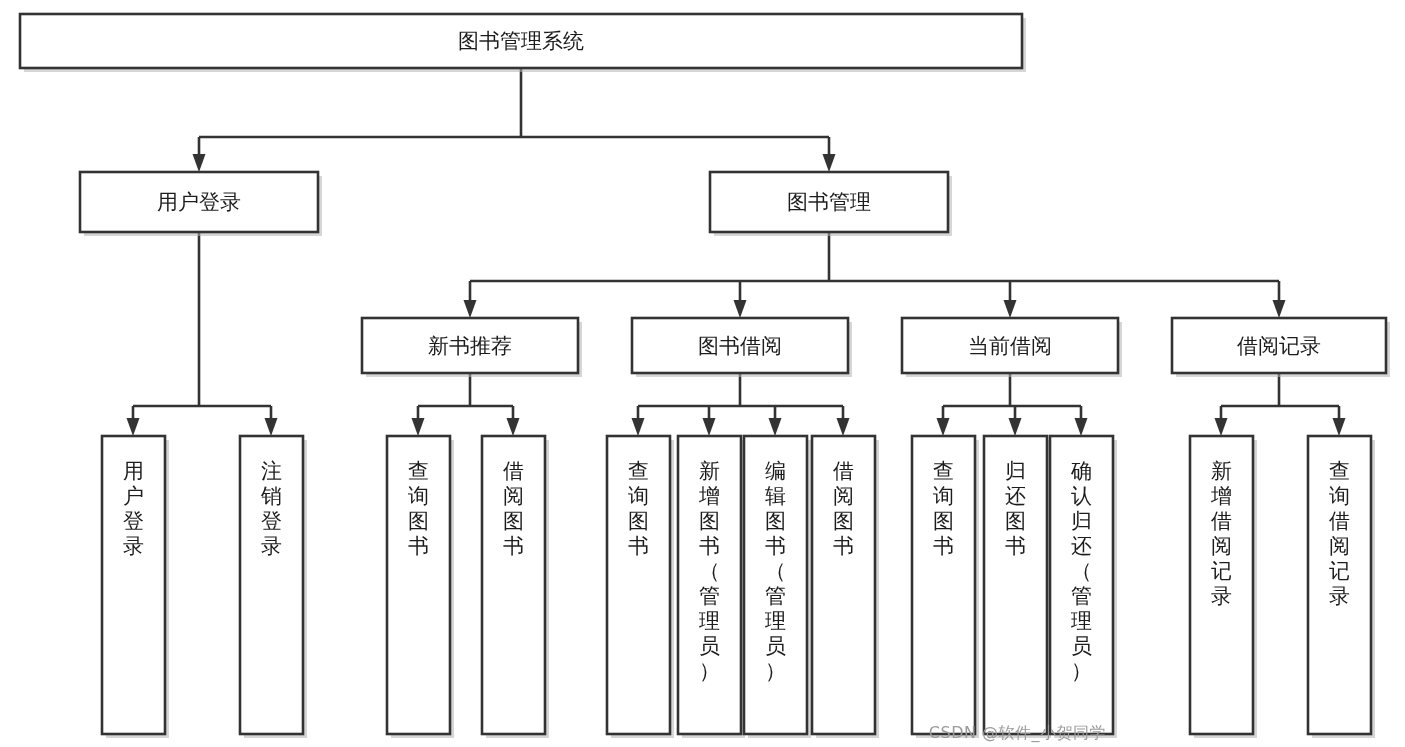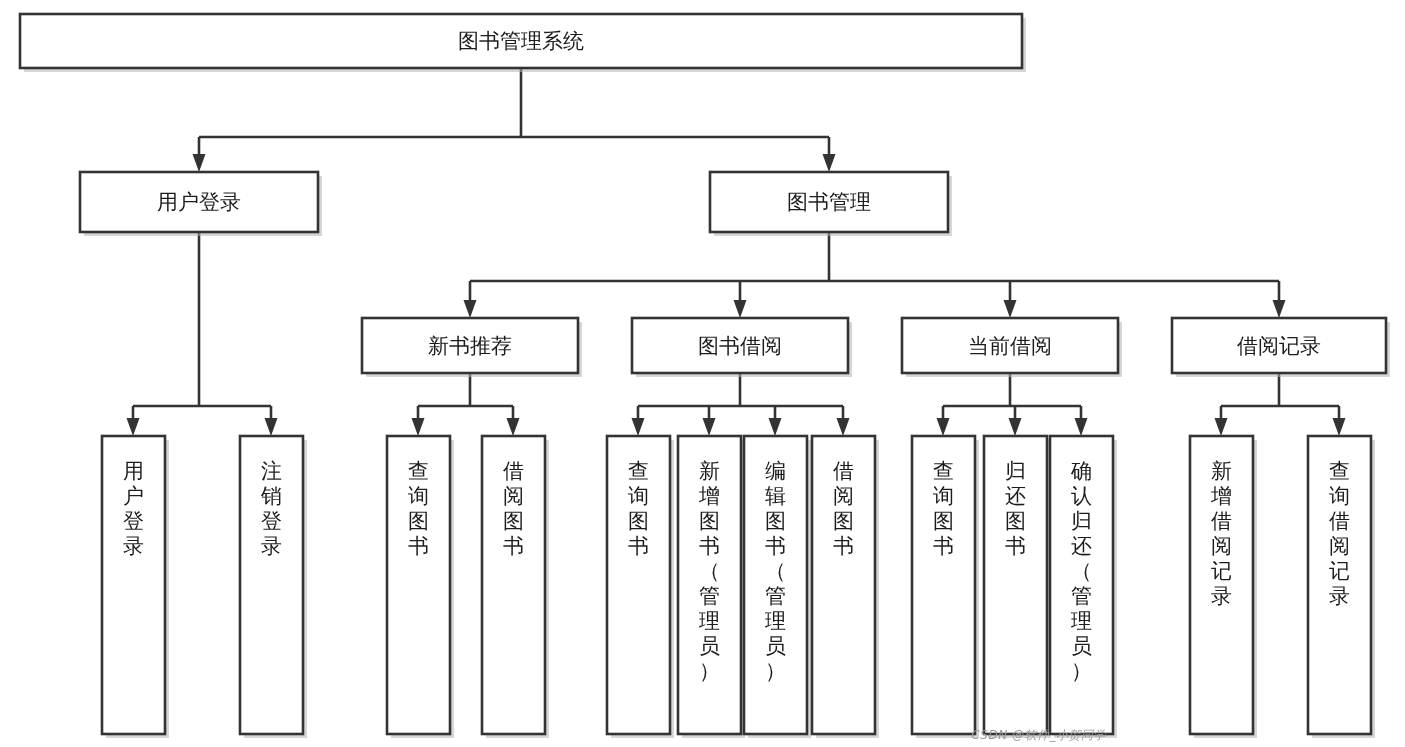--- a/index.html
+++ b/index.html
@@ -58,26 +58,25 @@
     font-family: "DejaVu Sans", "Liberation Sans", sans-serif;
     font-size: 21px;
     fill: #1c1c1c;
     text-anchor: middle;
   }
   .watermark {
     position: absolute;
     right: 8px;
     bottom: 3px;
     font-family: "DejaVu Sans", "Liberation Sans", sans-serif;
-    font-size: 12px;
+    font-size: 16px;
     color: #9a9a9a;
     letter-spacing: 0.5px;
     white-space: nowrap;
     pointer-events: none;
-    font-style: italic;
   }
 </style>
 </head>
 <body>
 
 <div id="diagram-root">
   <svg class="diagram-canvas" viewBox="0 0 1405 747">
     <g id="connector-layer">
         <g>
           <path class="connector" d="M 521 68 L 521 137"></path>

